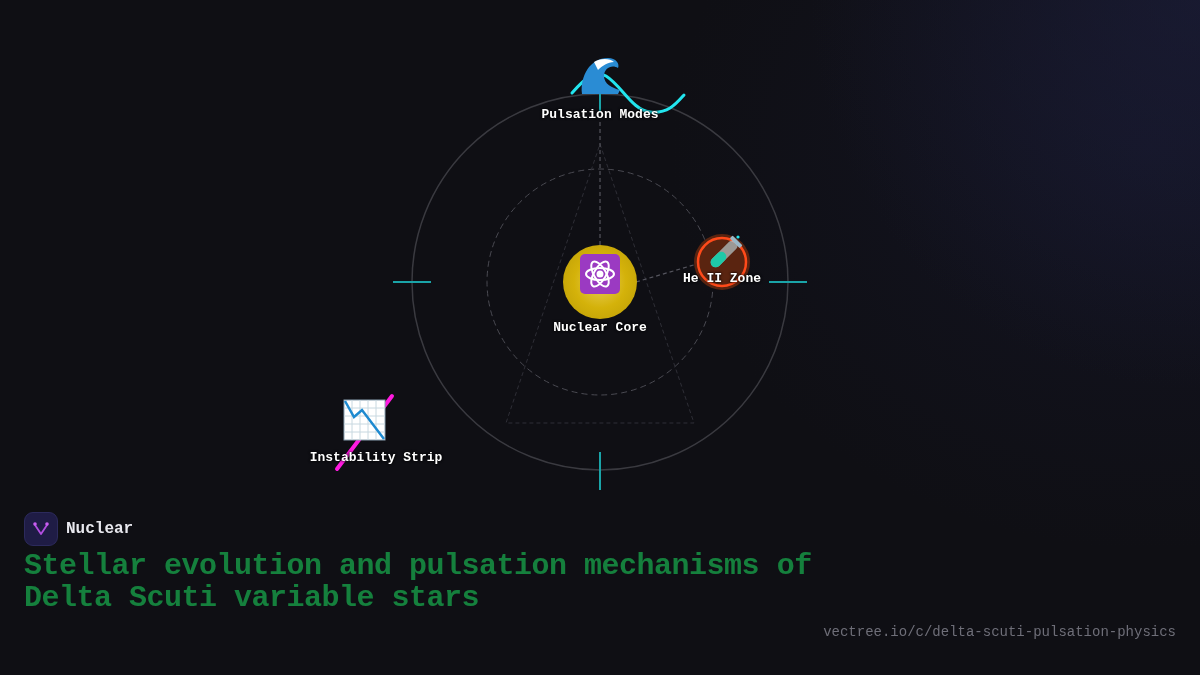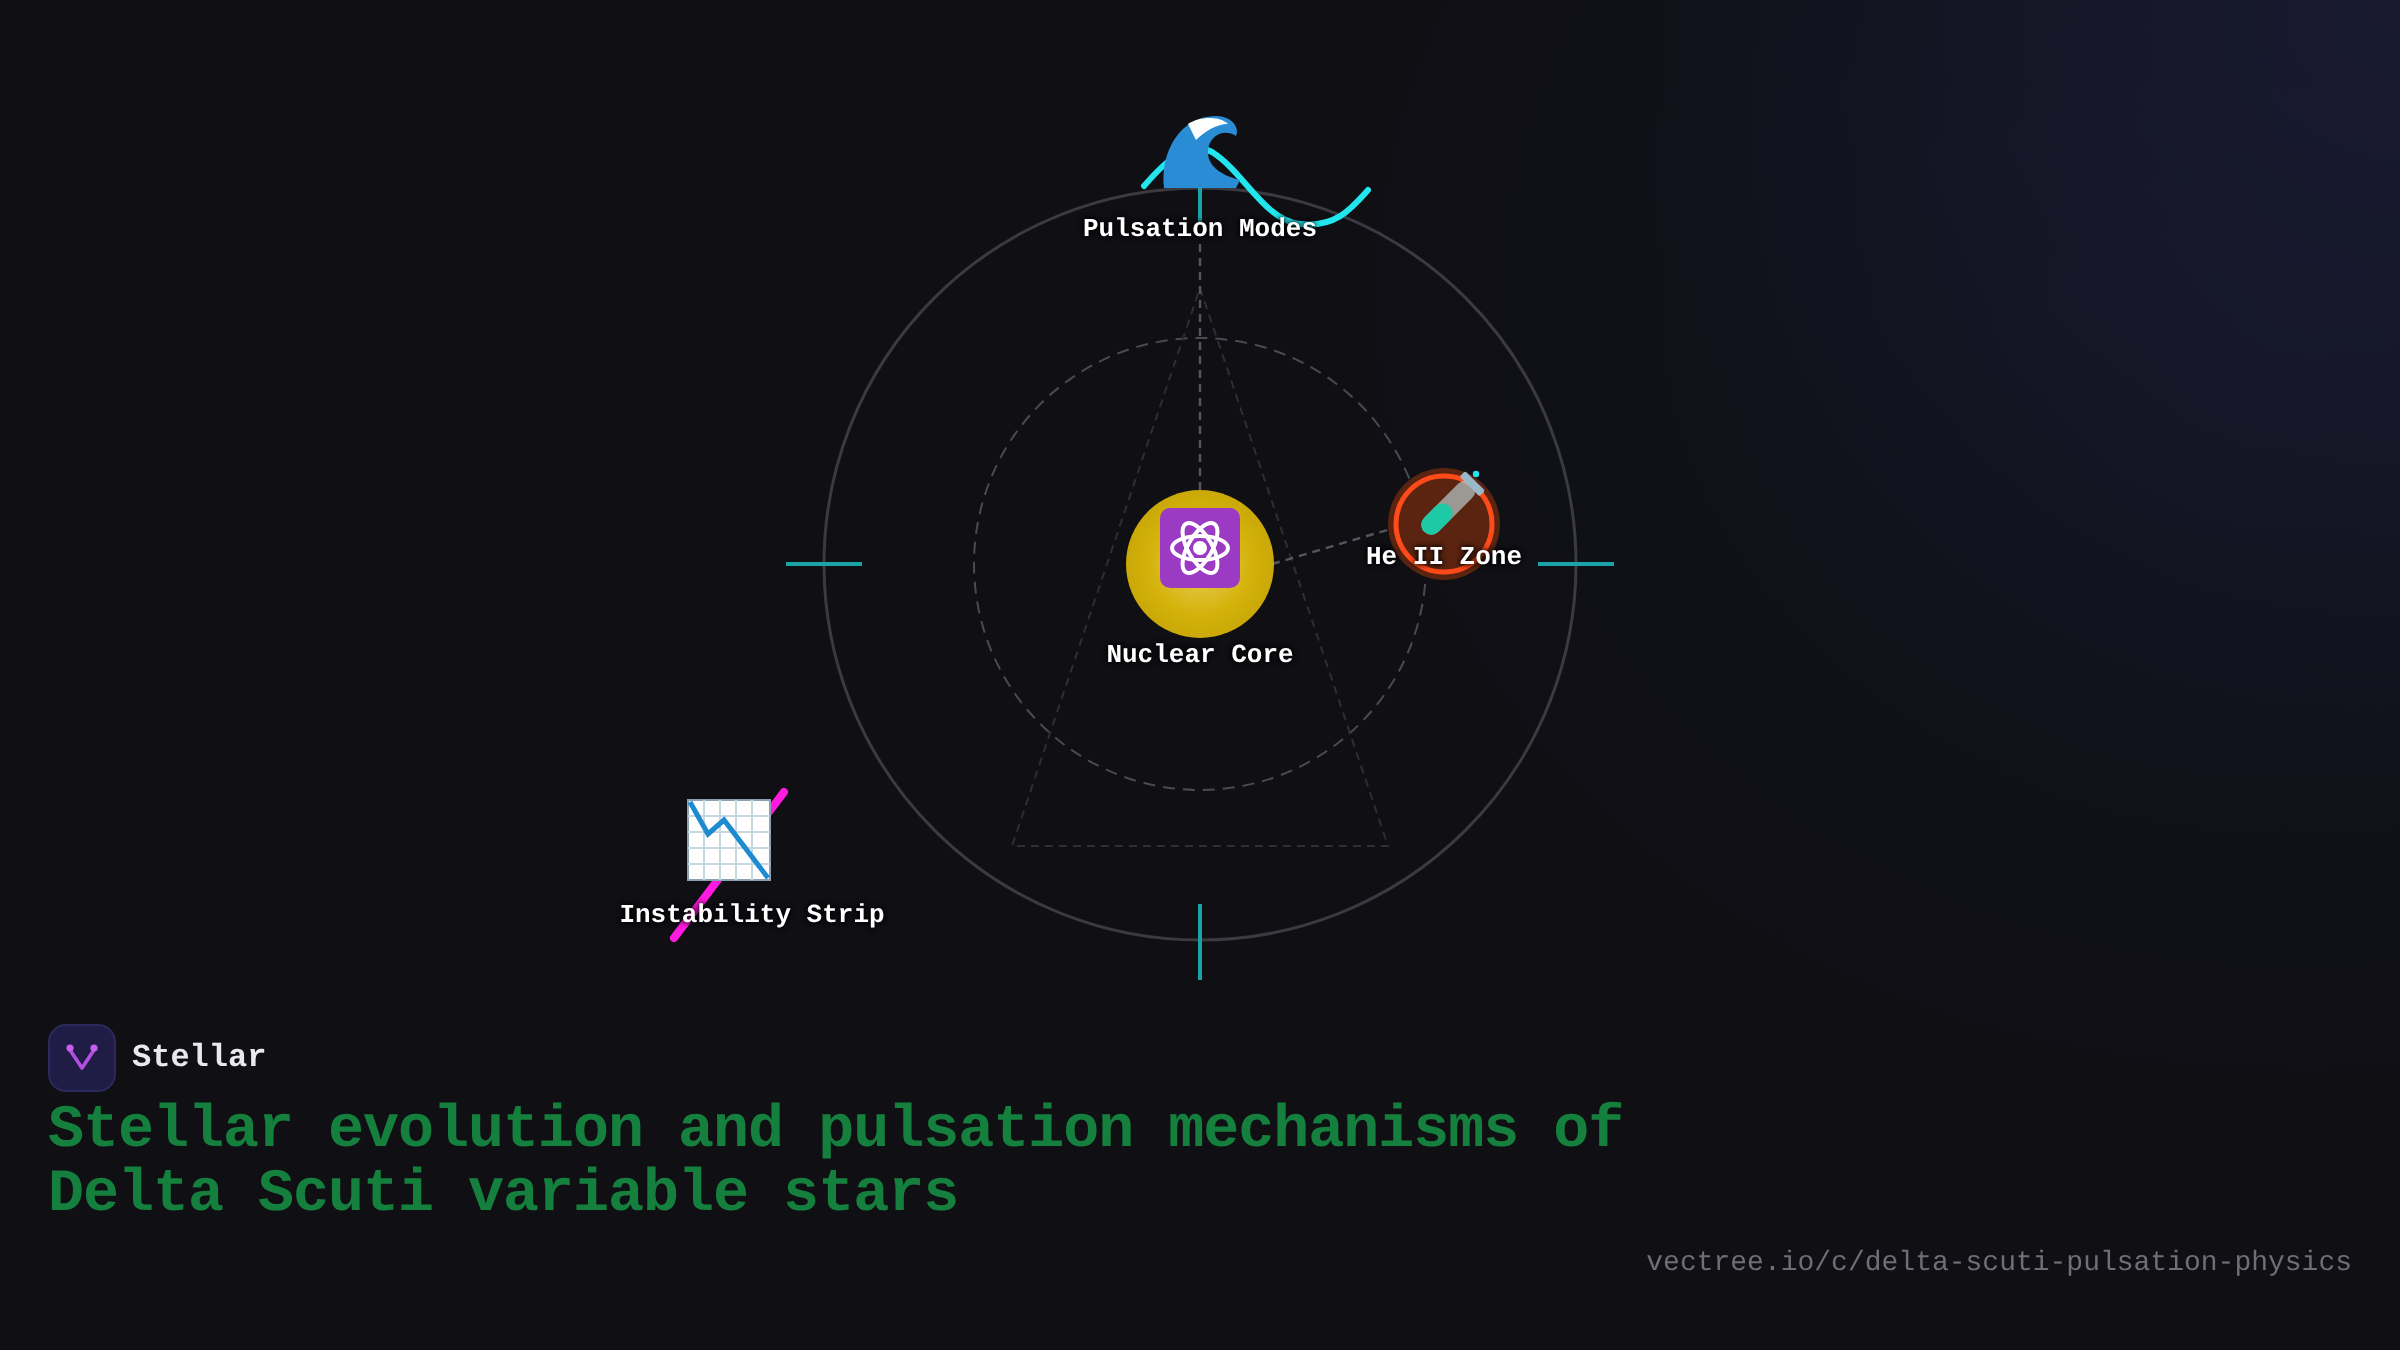--- a/index.html
+++ b/index.html
@@ -119,18 +119,18 @@
 <div class="node-label" style="left:376px; top:450px;">Instability Strip</div>
 
 <div class="brand">
   <div class="brand-logo">
     <svg width="18" height="16" viewBox="0 0 18 16">
       <path d="M3,4 L9,13 L15,4" fill="none" stroke="#b24ee0" stroke-width="1.8" stroke-linecap="round" stroke-linejoin="round"></path>
       <circle cx="3" cy="3" r="1.8" fill="#c85ef0"></circle>
       <circle cx="15" cy="3" r="1.8" fill="#c85ef0"></circle>
     </svg>
   </div>
-  <span class="brand-name">Stellar</span>
+  <span class="brand-name">Nuclear</span>
 </div>
 
 <div class="title">Stellar evolution and pulsation mechanisms of Delta Scuti variable stars</div>
 
 <div class="url">vectree.io/c/delta-scuti-pulsation-physics</div>
 
 </body></html>

